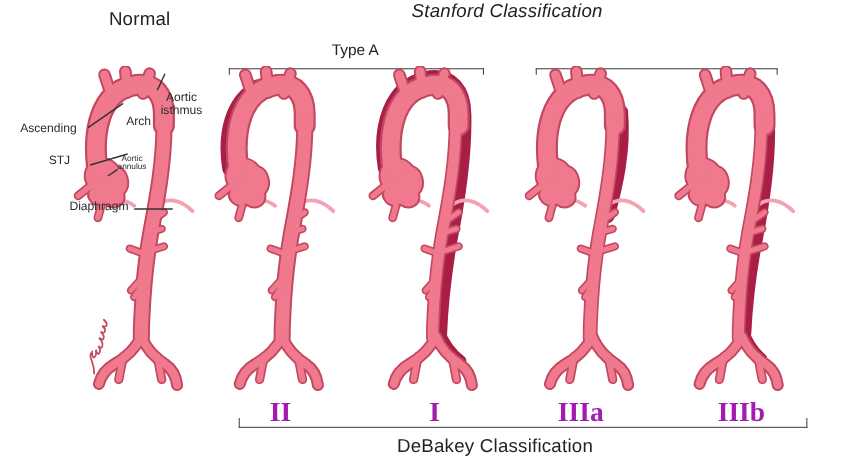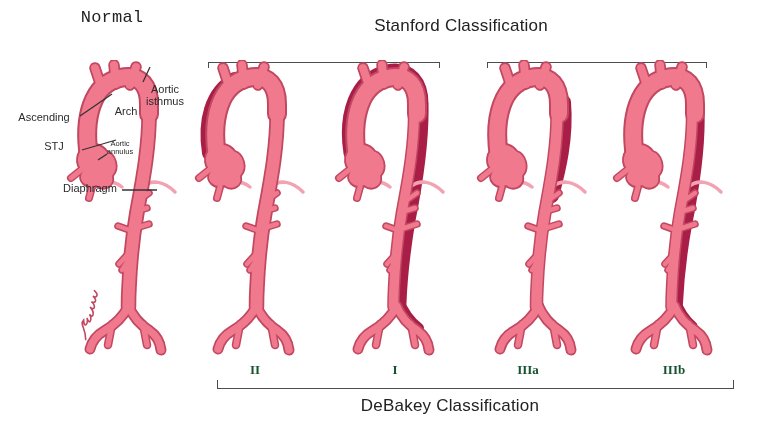--- a/index.html
+++ b/index.html
@@ -7,37 +7,38 @@
     position:relative;width:768px;height:432px;background:#ffffff;
     font-family:"Liberation Sans",sans-serif;overflow:hidden;
   }
   .title{position:absolute;text-align:center;font-size:17px;color:#222222;letter-spacing:.2px;}
   .type-label{position:absolute;text-align:center;font-size:14px;color:#222222;}
   .bracket-down{position:absolute;height:5px;border-top:1.5px solid #4d4d4d;
     border-left:1.5px solid #4d4d4d;border-right:1.5px solid #4d4d4d;}
   .bracket-up{position:absolute;height:8px;border-bottom:1.5px solid #4d4d4d;
     border-left:1.5px solid #4d4d4d;border-right:1.5px solid #4d4d4d;}
   .numeral{position:absolute;text-align:center;font-family:"Liberation Serif",serif;
-    font-weight:700;font-size:13px;color:#14532d;}
+    font-weight:700;font-size:25px;color:#a21caf;}
   .anno{position:absolute;font-size:11px;color:#2b2b2b;line-height:1.08;}
   .anno.right{text-align:center;}
   .anno.center{text-align:center;}
   .anno-sm{font-size:7.5px;line-height:1.1;}
   .fig{position:absolute;width:130px;height:300px;}
   .fig svg{display:block;width:130px;height:300px;}
   .signature{position:absolute;transform:rotate(-30deg);}
 </style>
 </head>
 <body>
 
 <div class="canvas">
 
-  <div class="title" style="left:50px;top:8px;width:124px;font-family:Liberation Mono, monospace;">Normal</div>
-  <div class="title" style="left:341px;top:16px;width:240px;">Stanford Classification</div>
-
+  <div class="title" style="left:65px;top:8px;width:124px;">Normal</div>
+  <div class="title" style="left:341px;top:0;width:240px;font-style:italic;">Stanford Classification</div>
+
+  <div class="type-label" style="left:208px;top:37px;width:230px;">Type A</div>
   <div class="bracket-down" style="left:208px;top:62px;width:230px;"></div>
 
   <div class="bracket-down" style="left:487px;top:62px;width:218px;"></div>
 
   <div class="fig" style="left:62px;top:60px;">
       <svg viewBox="0 0 130 300" id="fig-normal">
         <path d="M 60,127 C 50,119 38,121 27,132" fill="none" stroke="#F2A2B0" stroke-width="3.5" stroke-linecap="round"></path>
         <path d="M 80,127 C 90,119 102,121 113,132" fill="none" stroke="#F2A2B0" stroke-width="3.5" stroke-linecap="round"></path>
         <path d="M 27,97 C 21,58 30,24 58,18 C 80,13 87,28 87,44 L 87,54" fill="none" stroke="#C24760" stroke-width="20" stroke-linecap="round"></path>
         <path d="M 87,48 C 88,85 80,125 75,152 C 70,180 68,205 67,228 C 66.5,236 66.5,242 66.5,247" fill="none" stroke="#C24760" stroke-width="15.5" stroke-linecap="round"></path>

